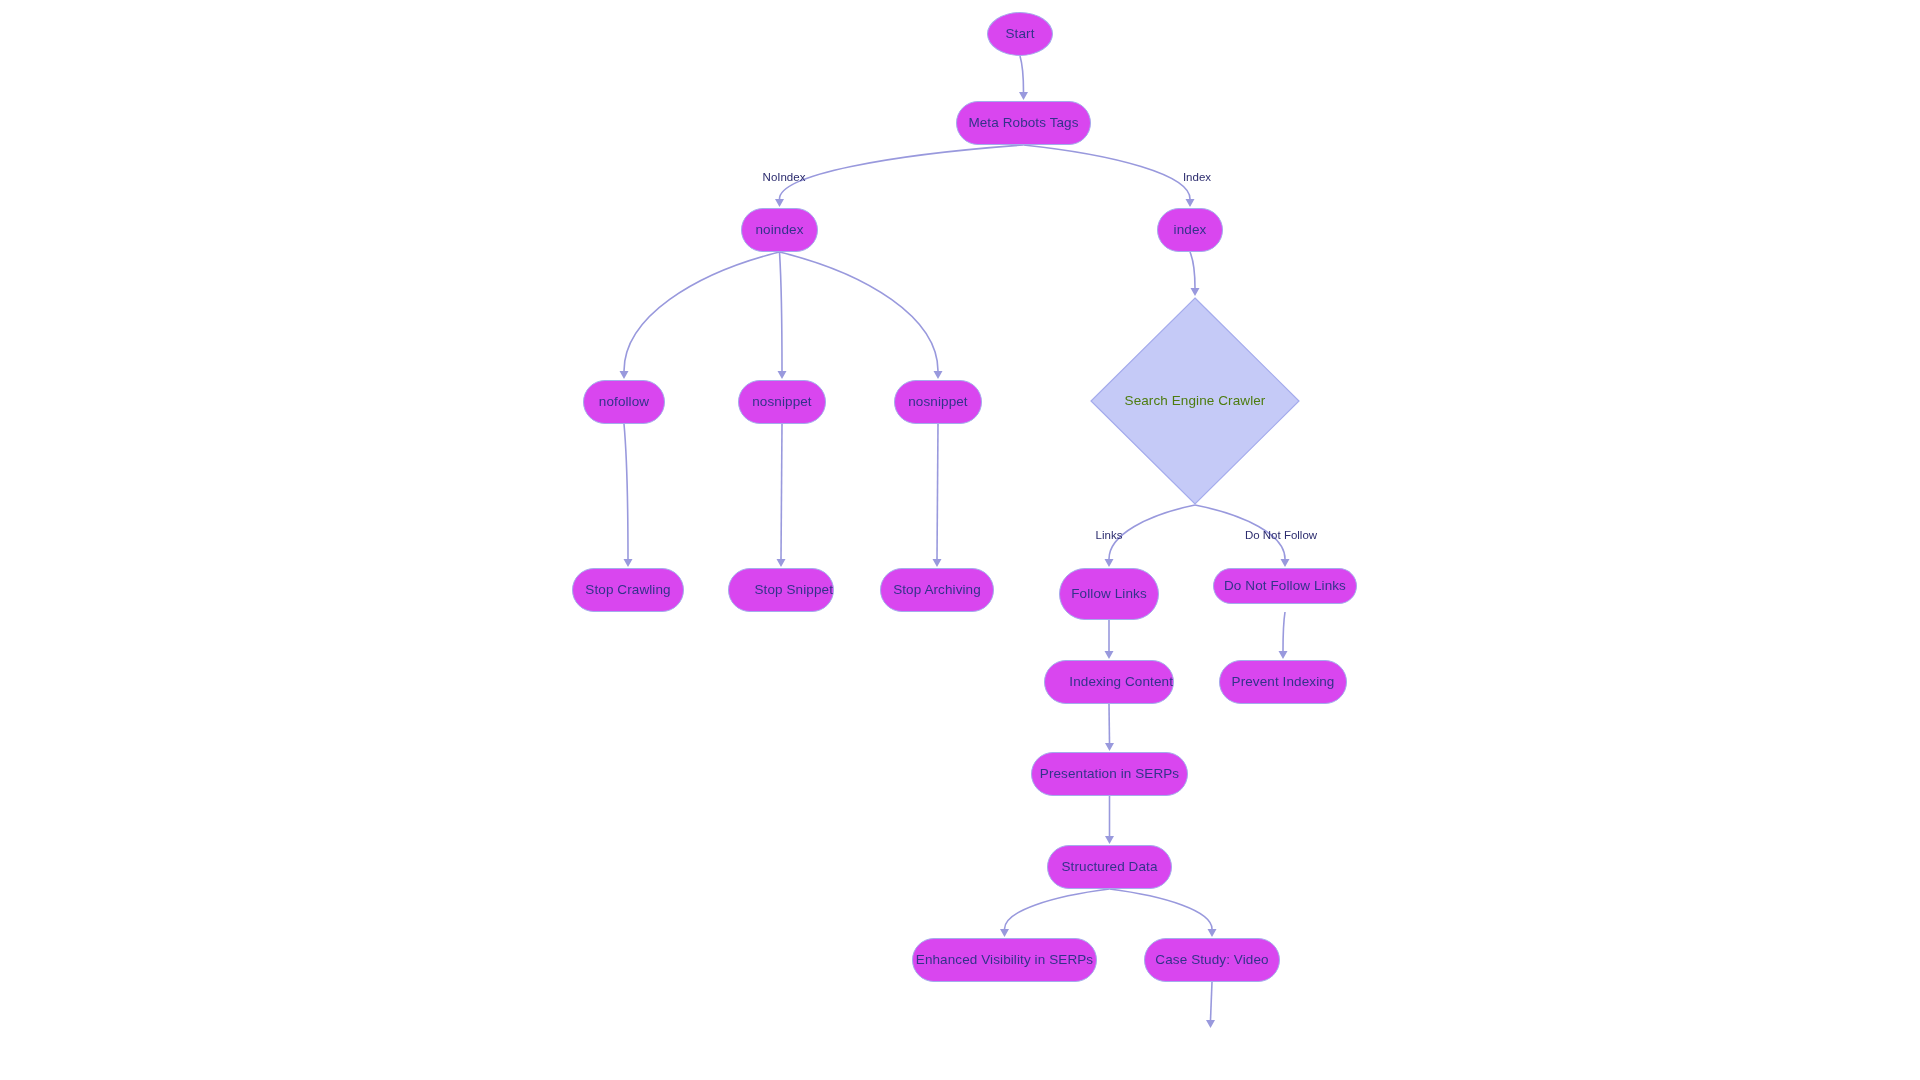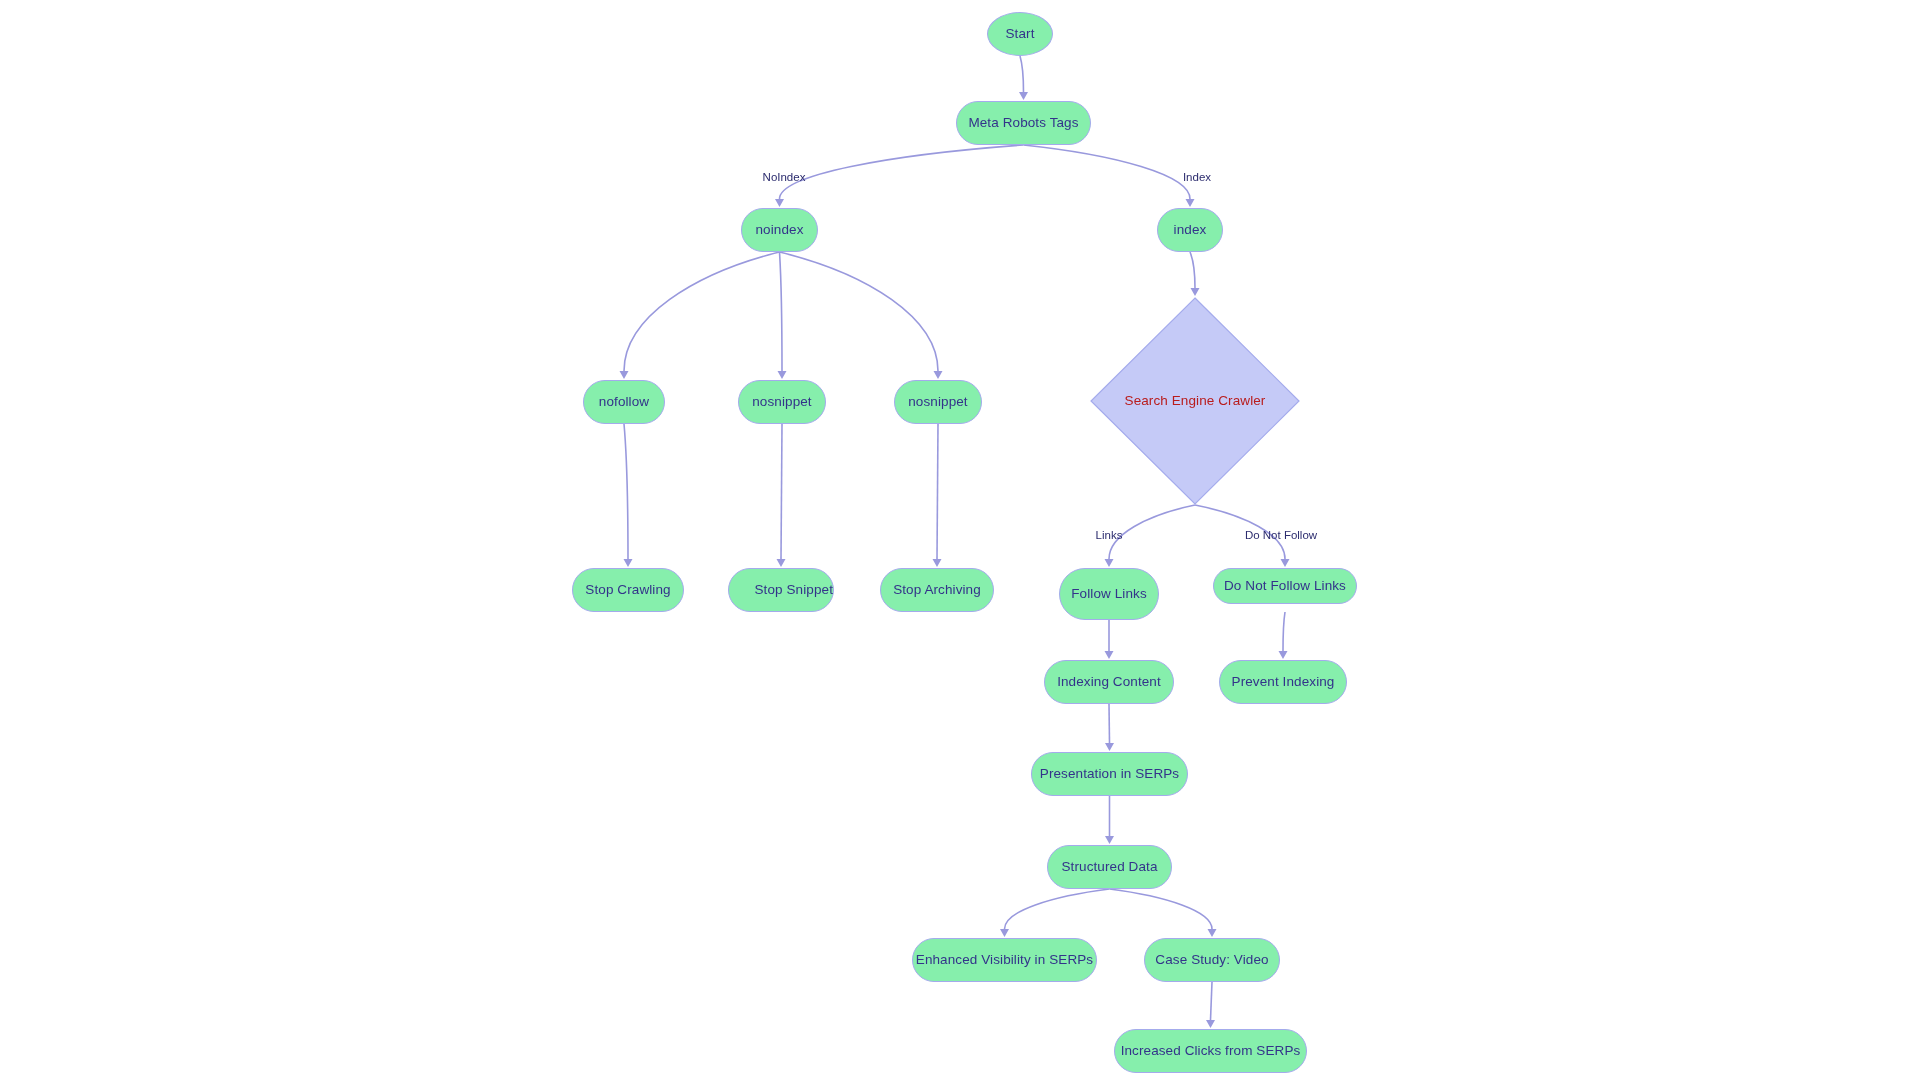--- a/index.html
+++ b/index.html
@@ -45,21 +45,21 @@
     width: 1920px;
     height: 1080px;
   }
 
   .node {
     position: absolute;
     box-sizing: border-box;
     display: flex;
     align-items: center;
     justify-content: center;
-    background: #86efac;
+    background: #d946ef;
     border: 1px solid #a4abec;
     border-radius: 26px;
     color: #33338a;
     font-size: 13.5px;
     letter-spacing: 0.1px;
     white-space: nowrap;
     line-height: 1;
     user-select: none;
   }
 
@@ -85,21 +85,21 @@
     height: 100%;
   }
   .diamond-shape polygon {
     fill: #c5caf7;
     stroke: #a4abec;
     stroke-width: 1.2;
   }
   .diamond-label {
     position: relative;
     z-index: 2;
-    color: #b91c1c;
+    color: #4d7c0f;
     font-size: 13.5px;
     white-space: nowrap;
   }
 
   
   .edge-label {
     position: absolute;
     color: #2c2c6e;
     font-size: 11.5px;
     background: transparent;
@@ -191,40 +191,37 @@
       </div>
       <div class="node round" style="left: 880px; top: 568px; width: 114px; height: 44px;">
         <span>Stop Archiving</span>
       </div>
       <div class="node round" style="left: 1059px; top: 568px; width: 100px; height: 52px;">
         <span>Follow Links</span>
       </div>
       <div class="node round" style="left: 1213px; top: 568px; width: 144px; height: 36px;">
         <span>Do Not Follow Links</span>
       </div>
-      <div class="node round" style="left: 1044px; top: 660px; width: 130px; height: 44px;">
+      <div class="node round" style="left: 1044px; top: 660px; width: 130px; height: 44px; justify-content: flex-end;">
         <span>Indexing Content</span>
       </div>
       <div class="node round" style="left: 1219px; top: 660px; width: 128px; height: 44px;">
         <span>Prevent Indexing</span>
       </div>
       <div class="node round" style="left: 1031px; top: 752px; width: 157px; height: 44px;">
         <span>Presentation in SERPs</span>
       </div>
       <div class="node round" style="left: 1047px; top: 845px; width: 125px; height: 44px;">
         <span>Structured Data</span>
       </div>
       <div class="node round" style="left: 912px; top: 938px; width: 185px; height: 44px;">
         <span>Enhanced Visibility in SERPs</span>
       </div>
       <div class="node round" style="left: 1144px; top: 938px; width: 136px; height: 44px;">
         <span>Case Study: Video</span>
-      </div>
-      <div class="node round" style="left: 1114px; top: 1029px; width: 193px; height: 44px;">
-        <span>Increased Clicks from SERPs</span>
       </div>
     </div>
 
 <div class="edge-label" style="left: 784px; top: 178px;">NoIndex</div>
     <div class="edge-label" style="left: 1197px; top: 178px;">Index</div>
     <div class="edge-label" style="left: 1109px; top: 536px;">Links</div>
     <div class="edge-label" style="left: 1281px; top: 536px;">Do Not Follow</div>
   </div>
 
 </body></html>

